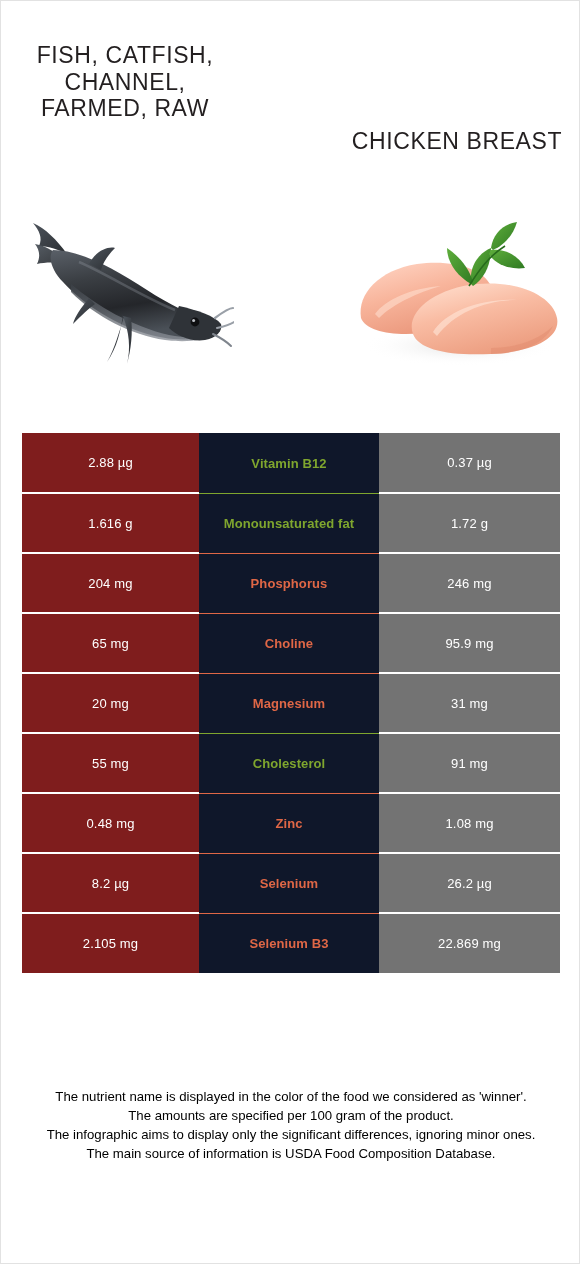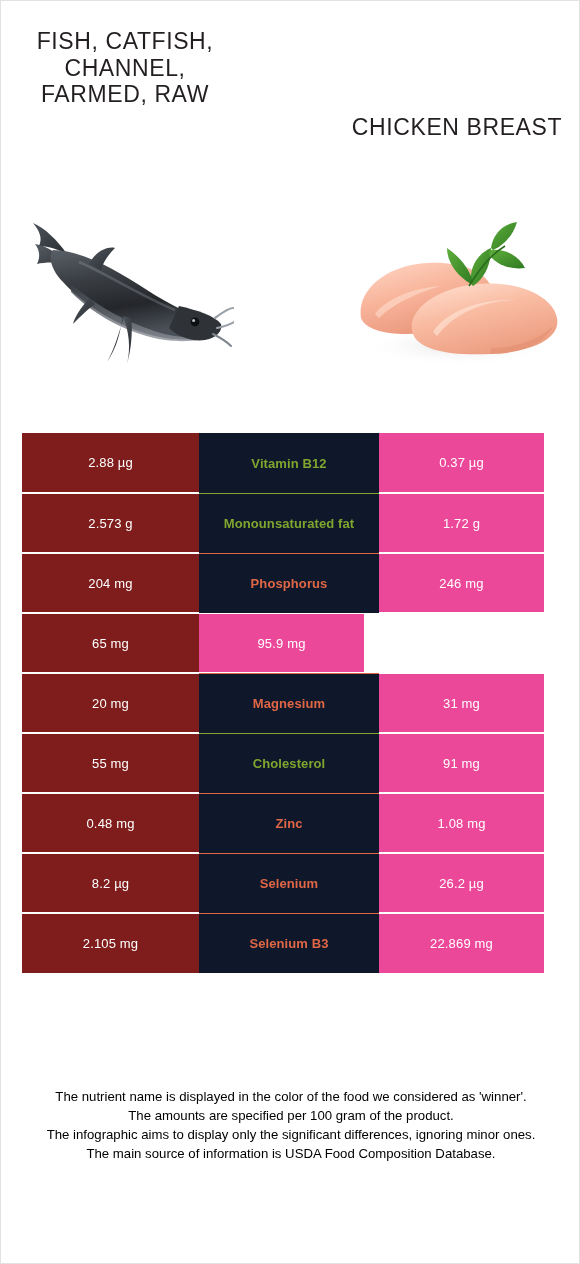--- a/index.html
+++ b/index.html
@@ -22,21 +22,21 @@
     height: 1264px;
     background: #ffffff;
     border: 1px solid #e2e2e2;
     position: relative;
     overflow: hidden;
   }
 
   
   .titles {
     position: absolute;
-    top: 2px;
+    top: 16px;
     left: 0;
     width: 580px;
     height: 200px;
   }
 
   .title {
     position: absolute;
     text-align: center;
     font-weight: 300;
     font-size: 23px;
@@ -120,22 +120,22 @@
 
   .cell-left {
     width: 177px;
     background: #7f1d1d;
     color: #ffffff;
     border-top: 1px solid #ffffff;
     border-bottom: 1px solid #ffffff;
   }
 
   .cell-right {
-    width: 165px;
-    background: #ec4899;
+    width: 181px;
+    background: #737373;
     color: #ffffff;
     border-top: 1px solid #ffffff;
     border-bottom: 1px solid #ffffff;
   }
 
   .cell-mid {
     width: 180px;
     background: #0f172a;
     font-weight: bold;
     font-size: 13px;
@@ -289,33 +289,34 @@
 
   <div class="table">
 
     <div class="row">
       <div class="cell cell-left">2.88 µg</div>
       <div class="cell cell-mid win-green">Vitamin B12</div>
       <div class="cell cell-right">0.37 µg</div>
     </div>
 
     <div class="row">
-      <div class="cell cell-left">2.573 g</div>
+      <div class="cell cell-left">1.616 g</div>
       <div class="cell cell-mid win-green">Monounsaturated fat</div>
       <div class="cell cell-right">1.72 g</div>
     </div>
 
     <div class="row">
       <div class="cell cell-left">204 mg</div>
       <div class="cell cell-mid win-orange">Phosphorus</div>
       <div class="cell cell-right">246 mg</div>
     </div>
 
     <div class="row">
       <div class="cell cell-left">65 mg</div>
+      <div class="cell cell-mid win-orange">Choline</div>
       <div class="cell cell-right">95.9 mg</div>
     </div>
 
     <div class="row">
       <div class="cell cell-left">20 mg</div>
       <div class="cell cell-mid win-orange">Magnesium</div>
       <div class="cell cell-right">31 mg</div>
     </div>
 
     <div class="row">

